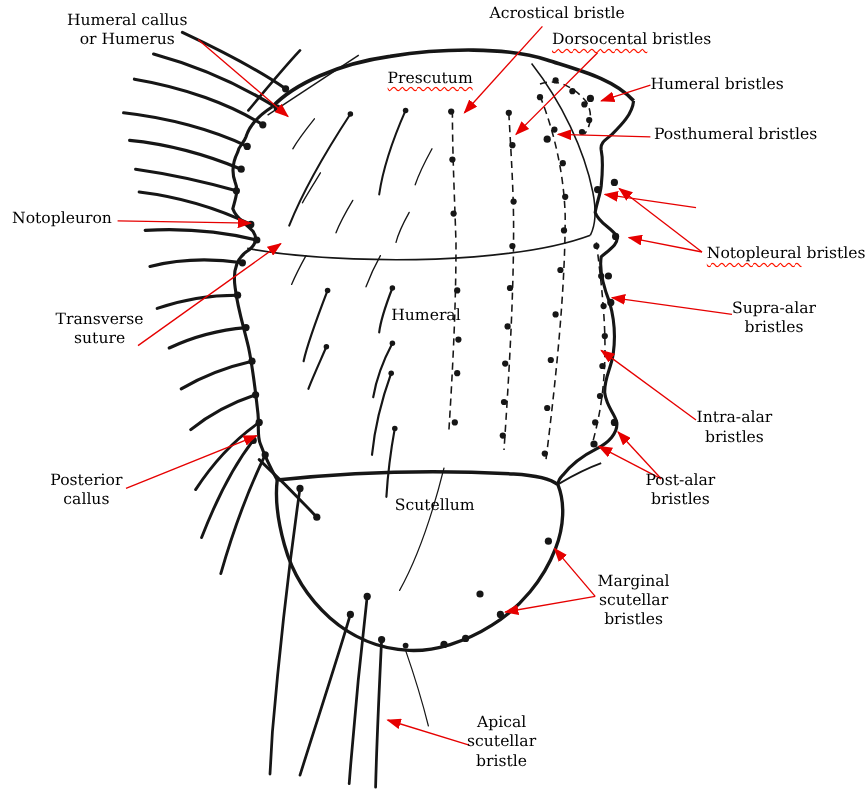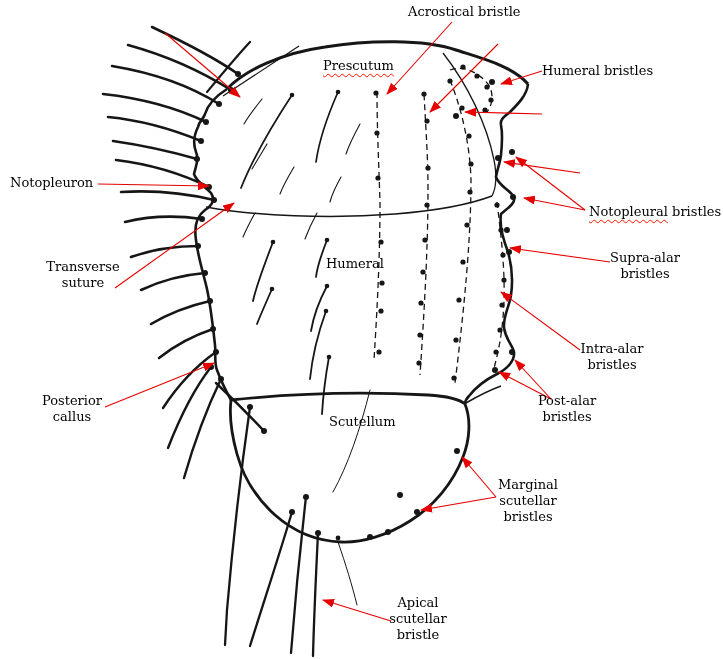--- a/index.html
+++ b/index.html
@@ -214,26 +214,30 @@
     <path class="arrow" marker-end="url(#ah)" d="M551,399 L499,372"></path>
     <path class="arrow" marker-end="url(#ah)" d="M496,497 L462,457"></path>
     <path class="arrow" marker-end="url(#ah)" d="M496,497 L421,510"></path>
     <path class="arrow" marker-end="url(#ah)" d="M391,621 L323,600"></path>
     <path class="arrow" marker-end="url(#ah)" d="M98,184 L209,186"></path>
     <path class="arrow" marker-end="url(#ah)" d="M115,288 L234,203"></path>
     <path class="arrow" marker-end="url(#ah)" d="M105,407 L214,363"></path>
   </g>
 </svg>
 
+<div class="lbl center" style="left:45px; top:10px; width:122px"><span>Humeral callus
+or Humerus</span><span class="wavy"></span><span></span></div>
 
 <div class="lbl" style="left:408px; top:4px"><span>Acrostical bristle</span><span class="wavy"></span><span></span></div>
 
+<div class="lbl" style="left:460px; top:26px"><span></span><span class="wavy">Dorsocental</span><span> bristles</span></div>
 
 <div class="lbl" style="left:542px; top:63px"><span>Humeral bristles</span><span class="wavy"></span><span></span></div>
 
+<div class="lbl" style="left:545px; top:105px"><span>Posthumeral bristles</span><span class="wavy"></span><span></span></div>
 
 
 <div class="lbl" style="left:589px; top:204px"><span></span><span class="wavy">Notopleural</span><span> bristles</span></div>
 
 <div class="lbl center" style="left:604px; top:250px; width:82px"><span>Supra-alar
 bristles</span><span class="wavy"></span><span></span></div>
 
 <div class="lbl center" style="left:571px; top:341px; width:82px"><span>Intra-alar
 bristles</span><span class="wavy"></span><span></span></div>
 

